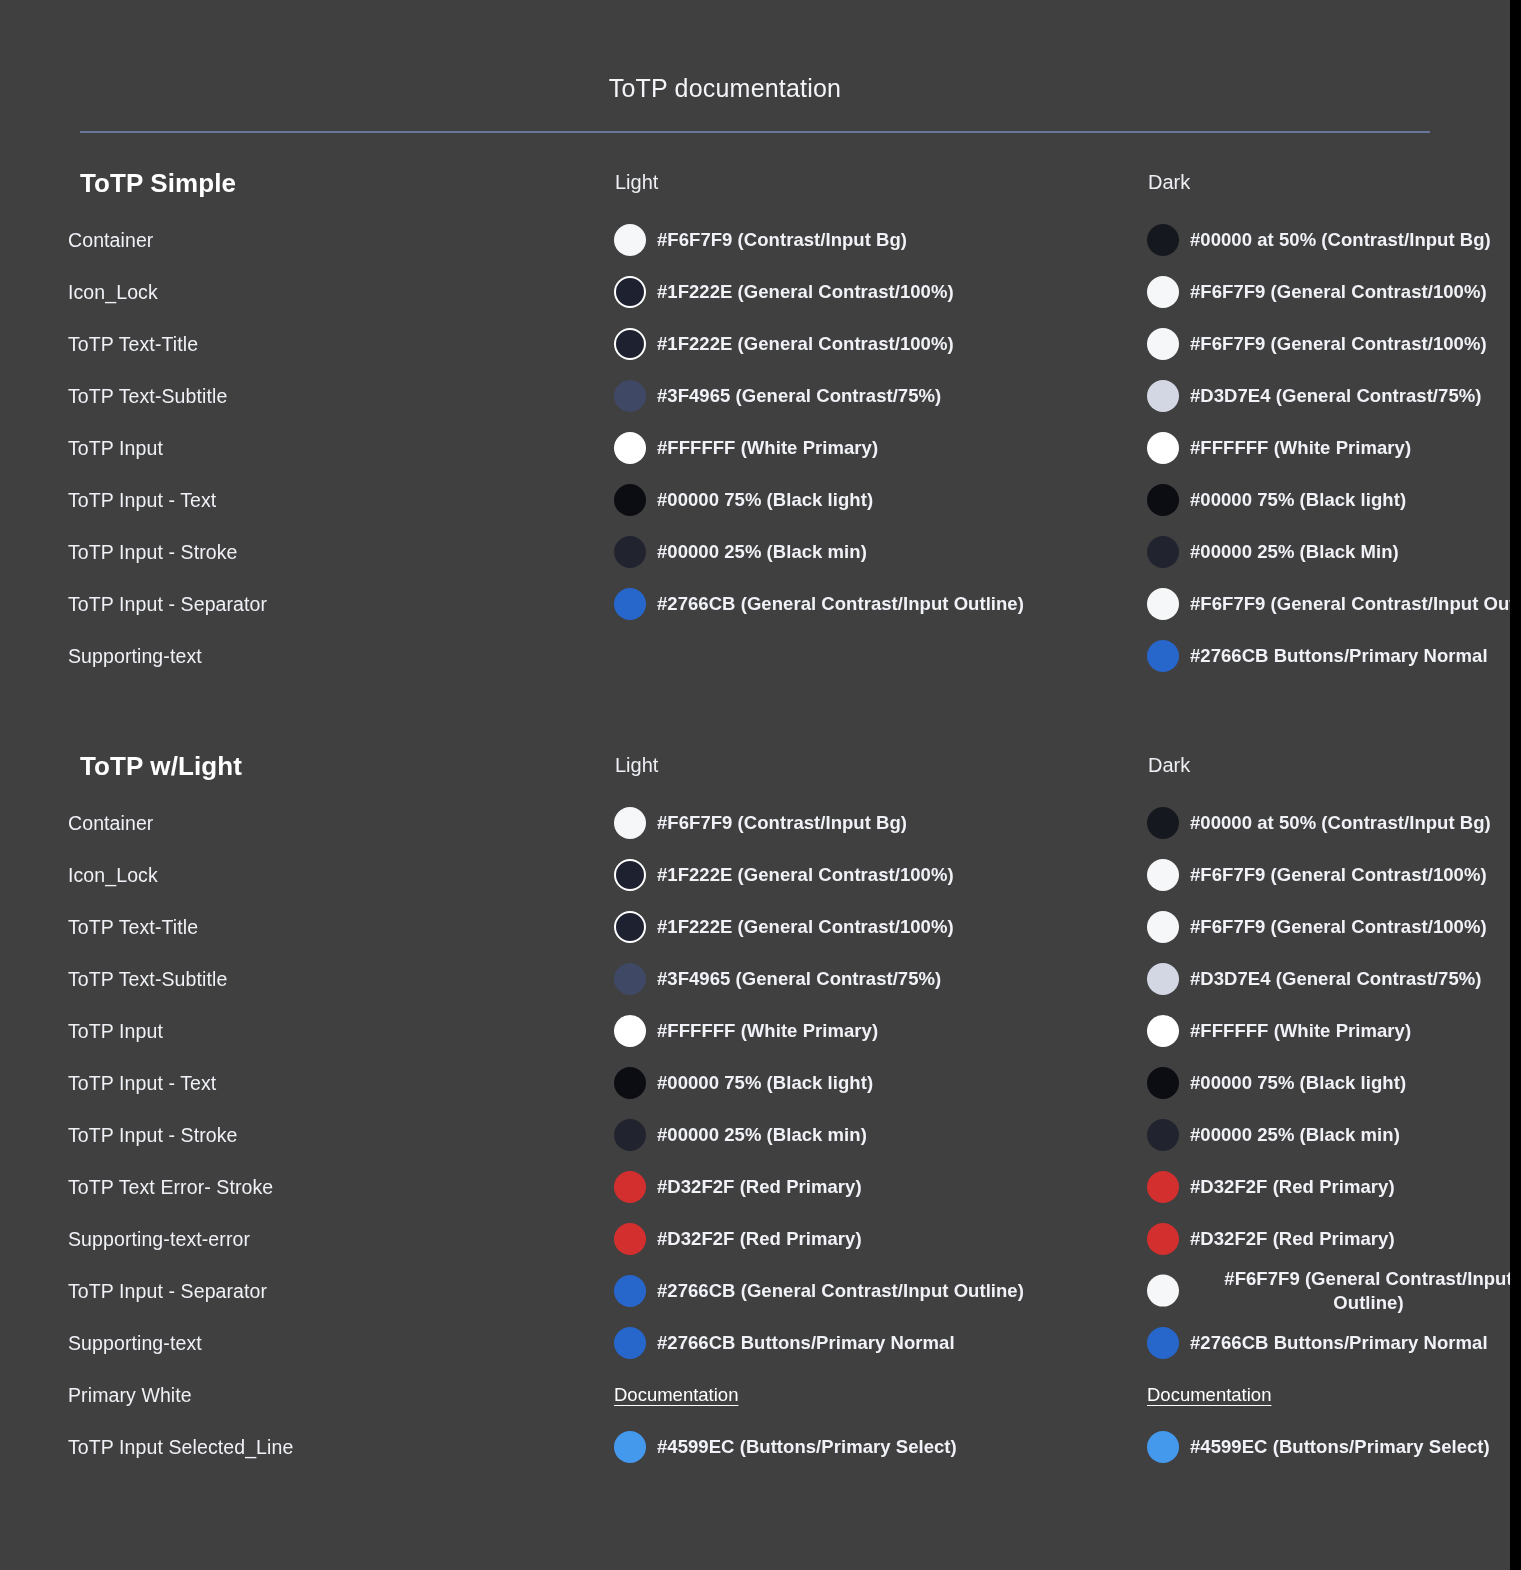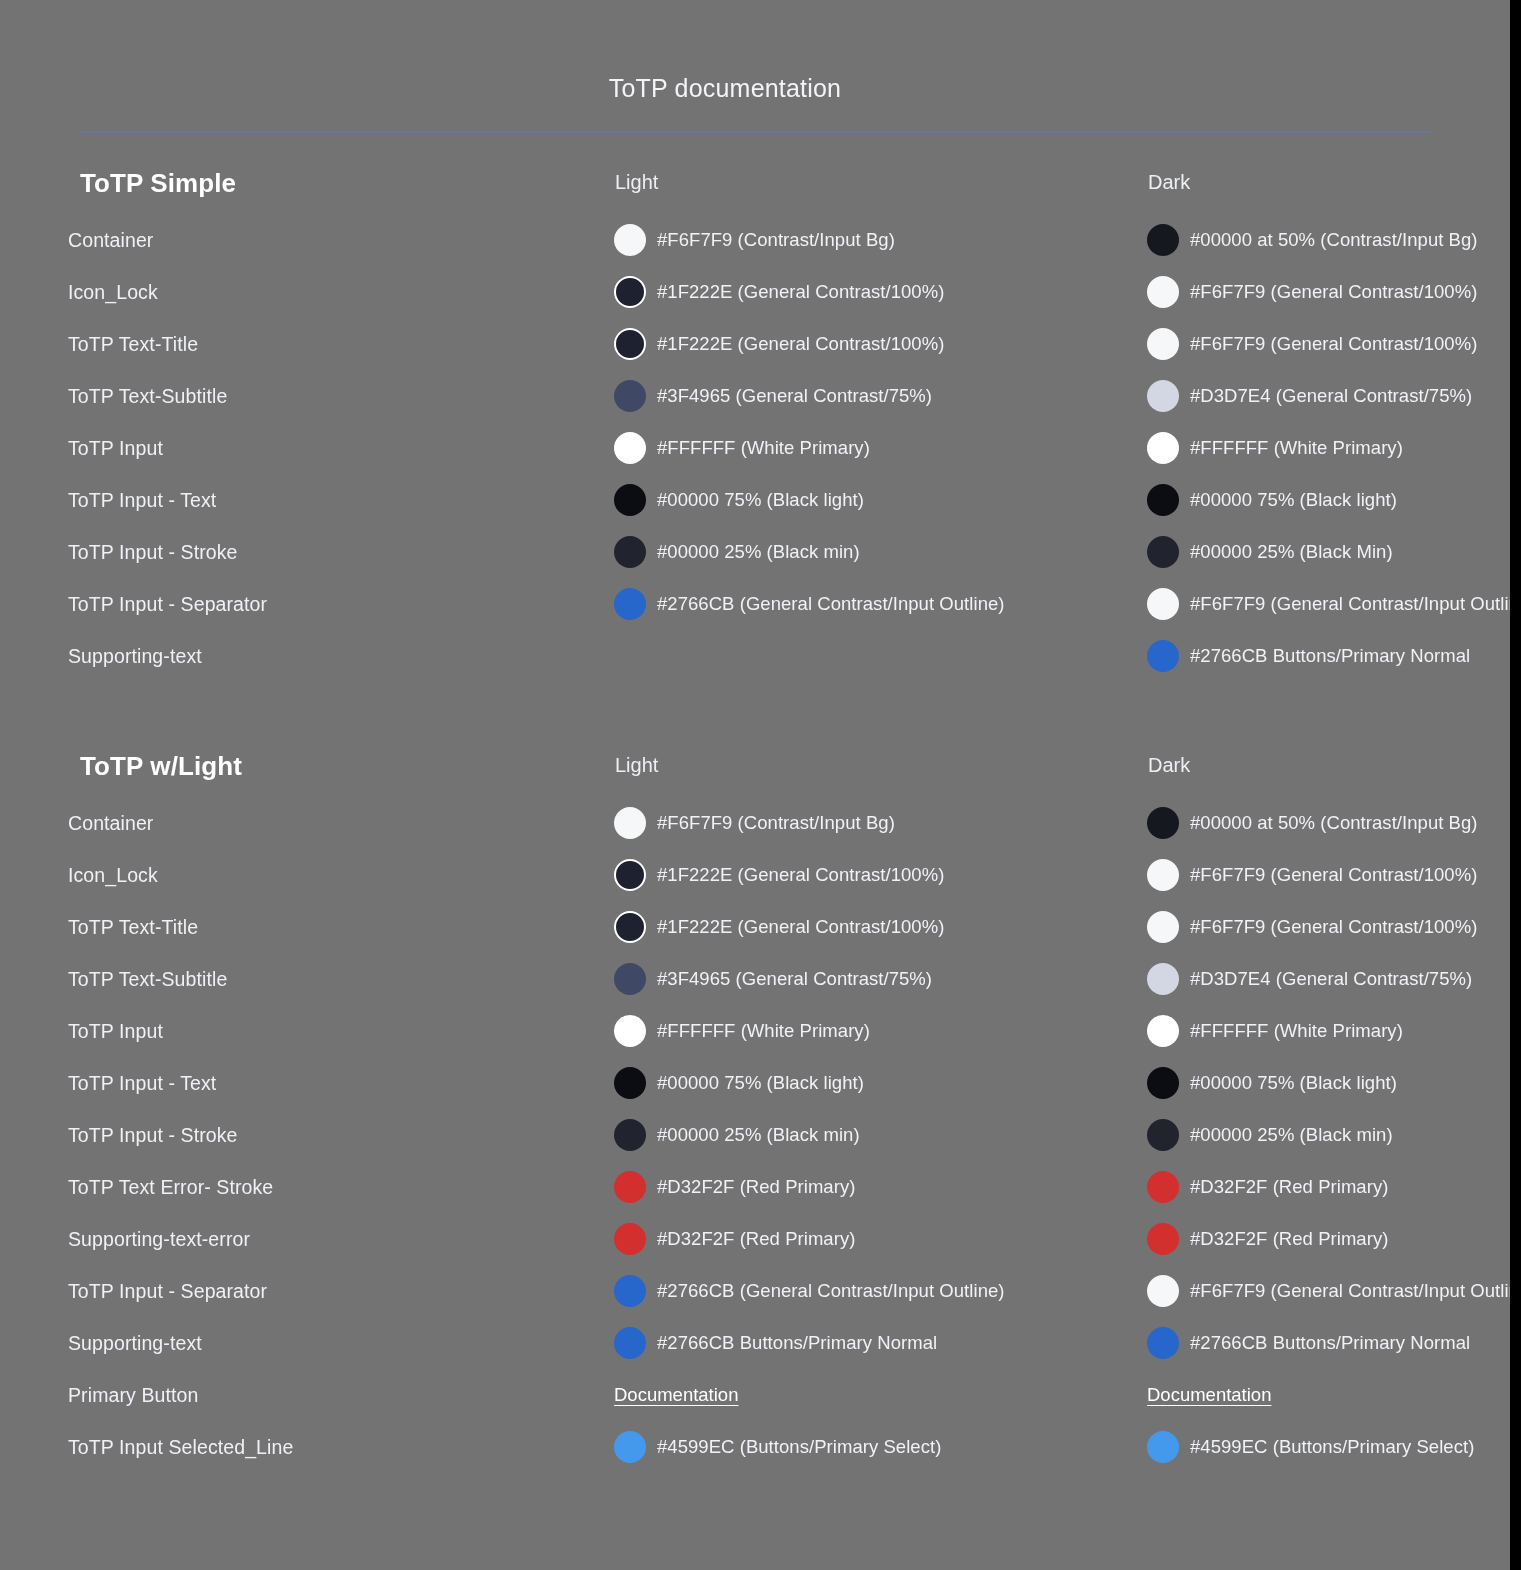--- a/index.html
+++ b/index.html
@@ -11,21 +11,21 @@
 
   body {
     font-family: "Liberation Sans", "DejaVu Sans", sans-serif;
     -webkit-font-smoothing: antialiased;
   }
 
   .page {
     position: relative;
     width: 1521px;
     height: 1570px;
-    background: #737373;
+    background: #404040;
     overflow: hidden;
     padding-left: 34px;
   }
 
   
   .right-edge-strip {
     position: absolute;
     top: 0;
     right: 0;
     width: 11px;
@@ -136,21 +136,21 @@
     background: #F6F7F9;
   }
   .swatch.outlined {
     background: #1E2130;
     border: 2.5px solid #FFFFFF;
   }
 
   .cell-text {
     color: #F0F2F7;
     font-size: 18.5px;
-    font-weight: 400;
+    font-weight: 700;
     line-height: 1.32;
     letter-spacing: 0.05px;
   }
   .cell.dark .cell-text { white-space: nowrap; }
   .cell.dark.wrap .cell-text { white-space: normal; }
 
   
   .cell-link {
     color: #FFFFFF;
     font-size: 18.5px;
@@ -397,21 +397,21 @@
           <div class="cell light">
             <span class="swatch" style="background: rgb(39, 102, 203);"></span>
             <span class="cell-text">#2766CB Buttons/Primary Normal</span>
           </div>
           <div class="cell dark">
             <span class="swatch" style="background: rgb(39, 102, 203);"></span>
             <span class="cell-text">#2766CB Buttons/Primary Normal</span>
           </div>
         </div>
         <div class="row">
-          <div class="row-label">Primary Button</div>
+          <div class="row-label">Primary White</div>
           <div class="cell light">
             <span class="cell-link">Documentation</span>
           </div>
           <div class="cell dark">
             <span class="cell-link">Documentation</span>
           </div>
         </div>
         <div class="row">
           <div class="row-label">ToTP Input Selected_Line</div>
           <div class="cell light">

